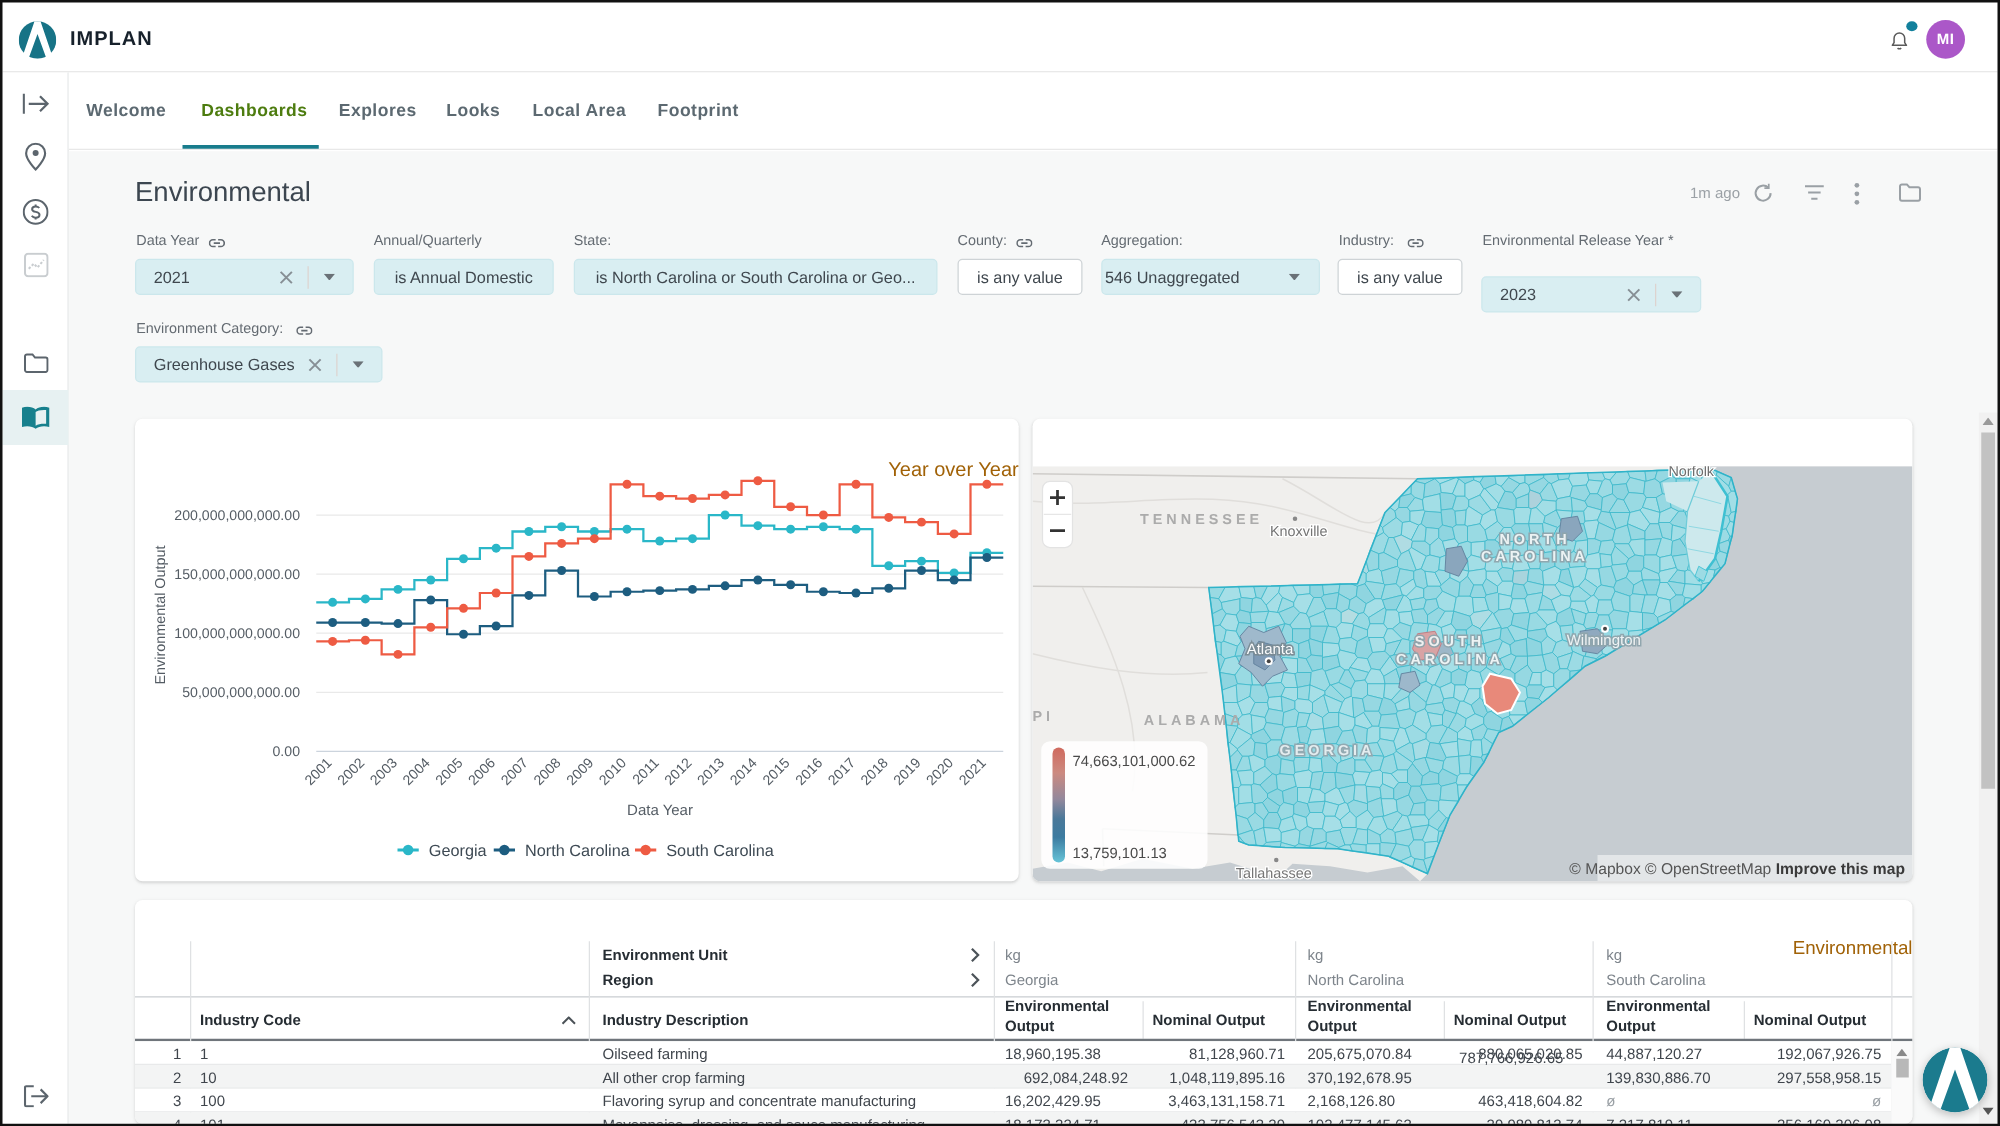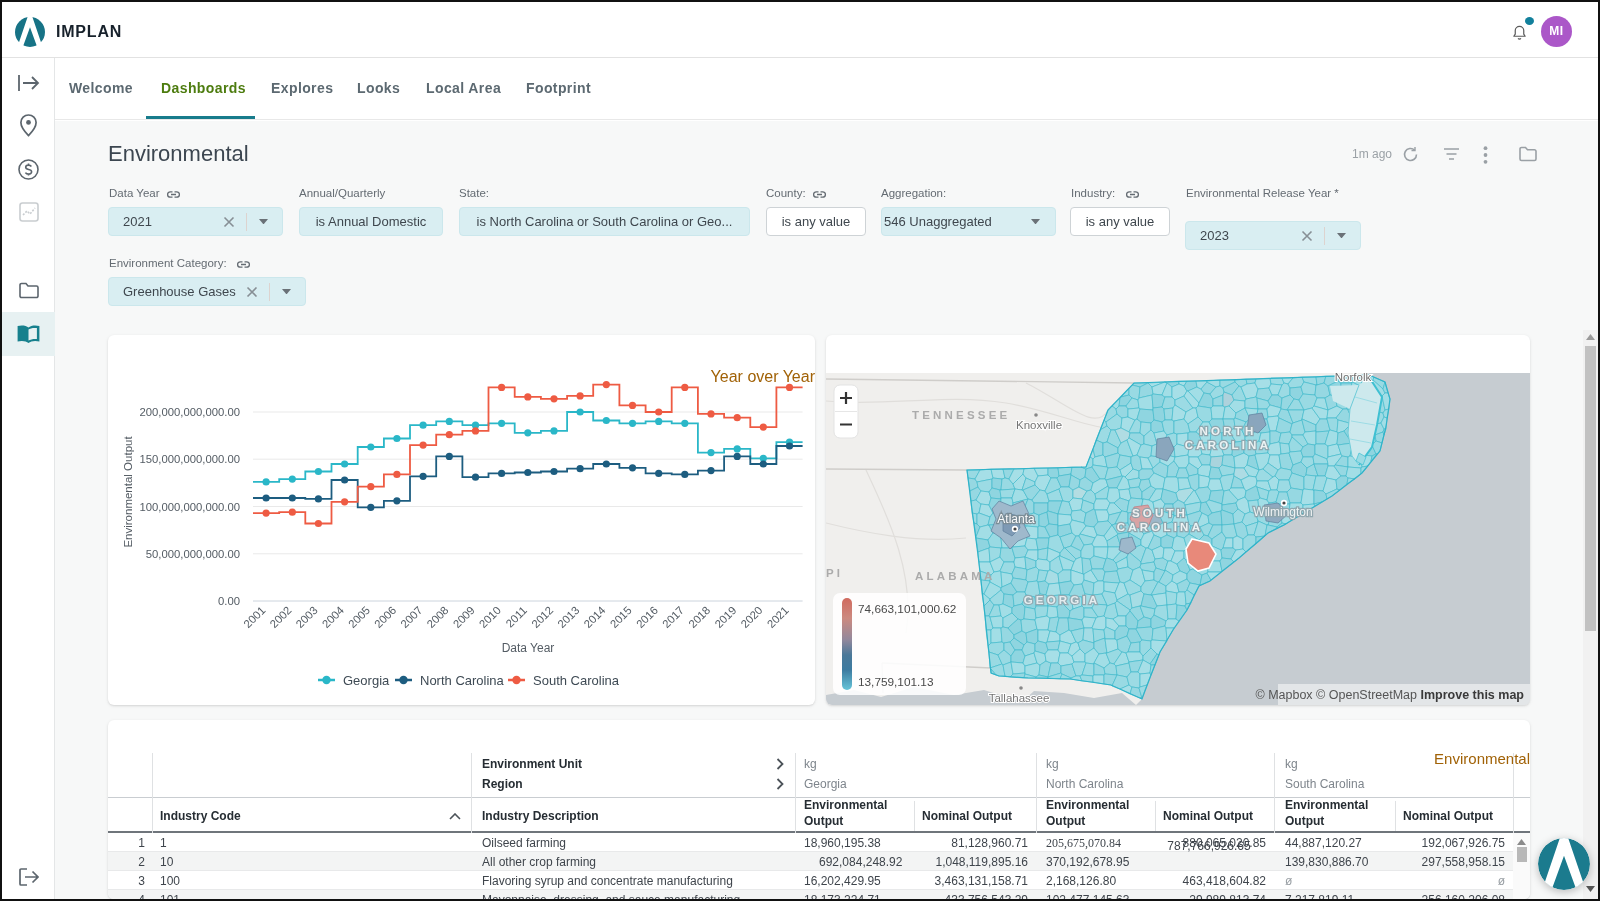--- a/index.html
+++ b/index.html
@@ -1069,21 +1069,21 @@
       <div style="position:absolute;left:687px;top:0px;width:1px;height:146px;background:#dfe1e3;"></div>
       <div style="position:absolute;left:928px;top:0px;width:1px;height:146px;background:#dfe1e3;"></div>
       <div style="position:absolute;left:1166px;top:0px;width:1px;height:146px;background:#dfe1e3;"></div>
       <div style="position:absolute;left:1405px;top:0px;width:1px;height:146px;background:#dfe1e3;"></div>
       <div style="position:absolute;left:0;top:80px;width:1405px;height:19px;background:#ffffff;border-bottom:1px solid #e8e9ea;"></div>
       <div style="position:absolute;left:0;top:83px;width:37px;text-align:right;color:#3f454c;">1</div>
       <div style="position:absolute;left:52px;top:83px;">1</div>
       <div style="position:absolute;left:374px;top:83px;">Oilseed farming</div>
       <div style="position:absolute;left:696px;top:83px;">18,960,195.38</div>
       <div style="position:absolute;left:804px;top:83px;width:116px;text-align:right;">81,128,960.71</div>
-      <div style="position:absolute;left:938px;top:83px;font-family:Liberation Serif, serif;">205,675,070.84</div>
+      <div style="position:absolute;left:938px;top:83px;">205,675,070.84</div>
       <div style="position:absolute;left:1044px;top:83px;width:114px;text-align:right;">880,065,020.85</div>
       <div style="position:absolute;left:1177px;top:83px;">44,887,120.27</div>
       <div style="position:absolute;left:1285px;top:83px;width:112px;text-align:right;">192,067,926.75</div>
       <div style="position:absolute;left:0;top:99px;width:1405px;height:19px;background:#f3f4f4;border-bottom:1px solid #e8e9ea;"></div>
       <div style="position:absolute;left:0;top:102px;width:37px;text-align:right;color:#3f454c;">2</div>
       <div style="position:absolute;left:52px;top:102px;">10</div>
       <div style="position:absolute;left:374px;top:102px;">All other crop farming</div>
       <div style="position:absolute;left:711px;top:102px;">692,084,248.92</div>
       <div style="position:absolute;left:804px;top:102px;width:116px;text-align:right;">1,048,119,895.16</div>
       <div style="position:absolute;left:938px;top:102px;">370,192,678.95</div>

